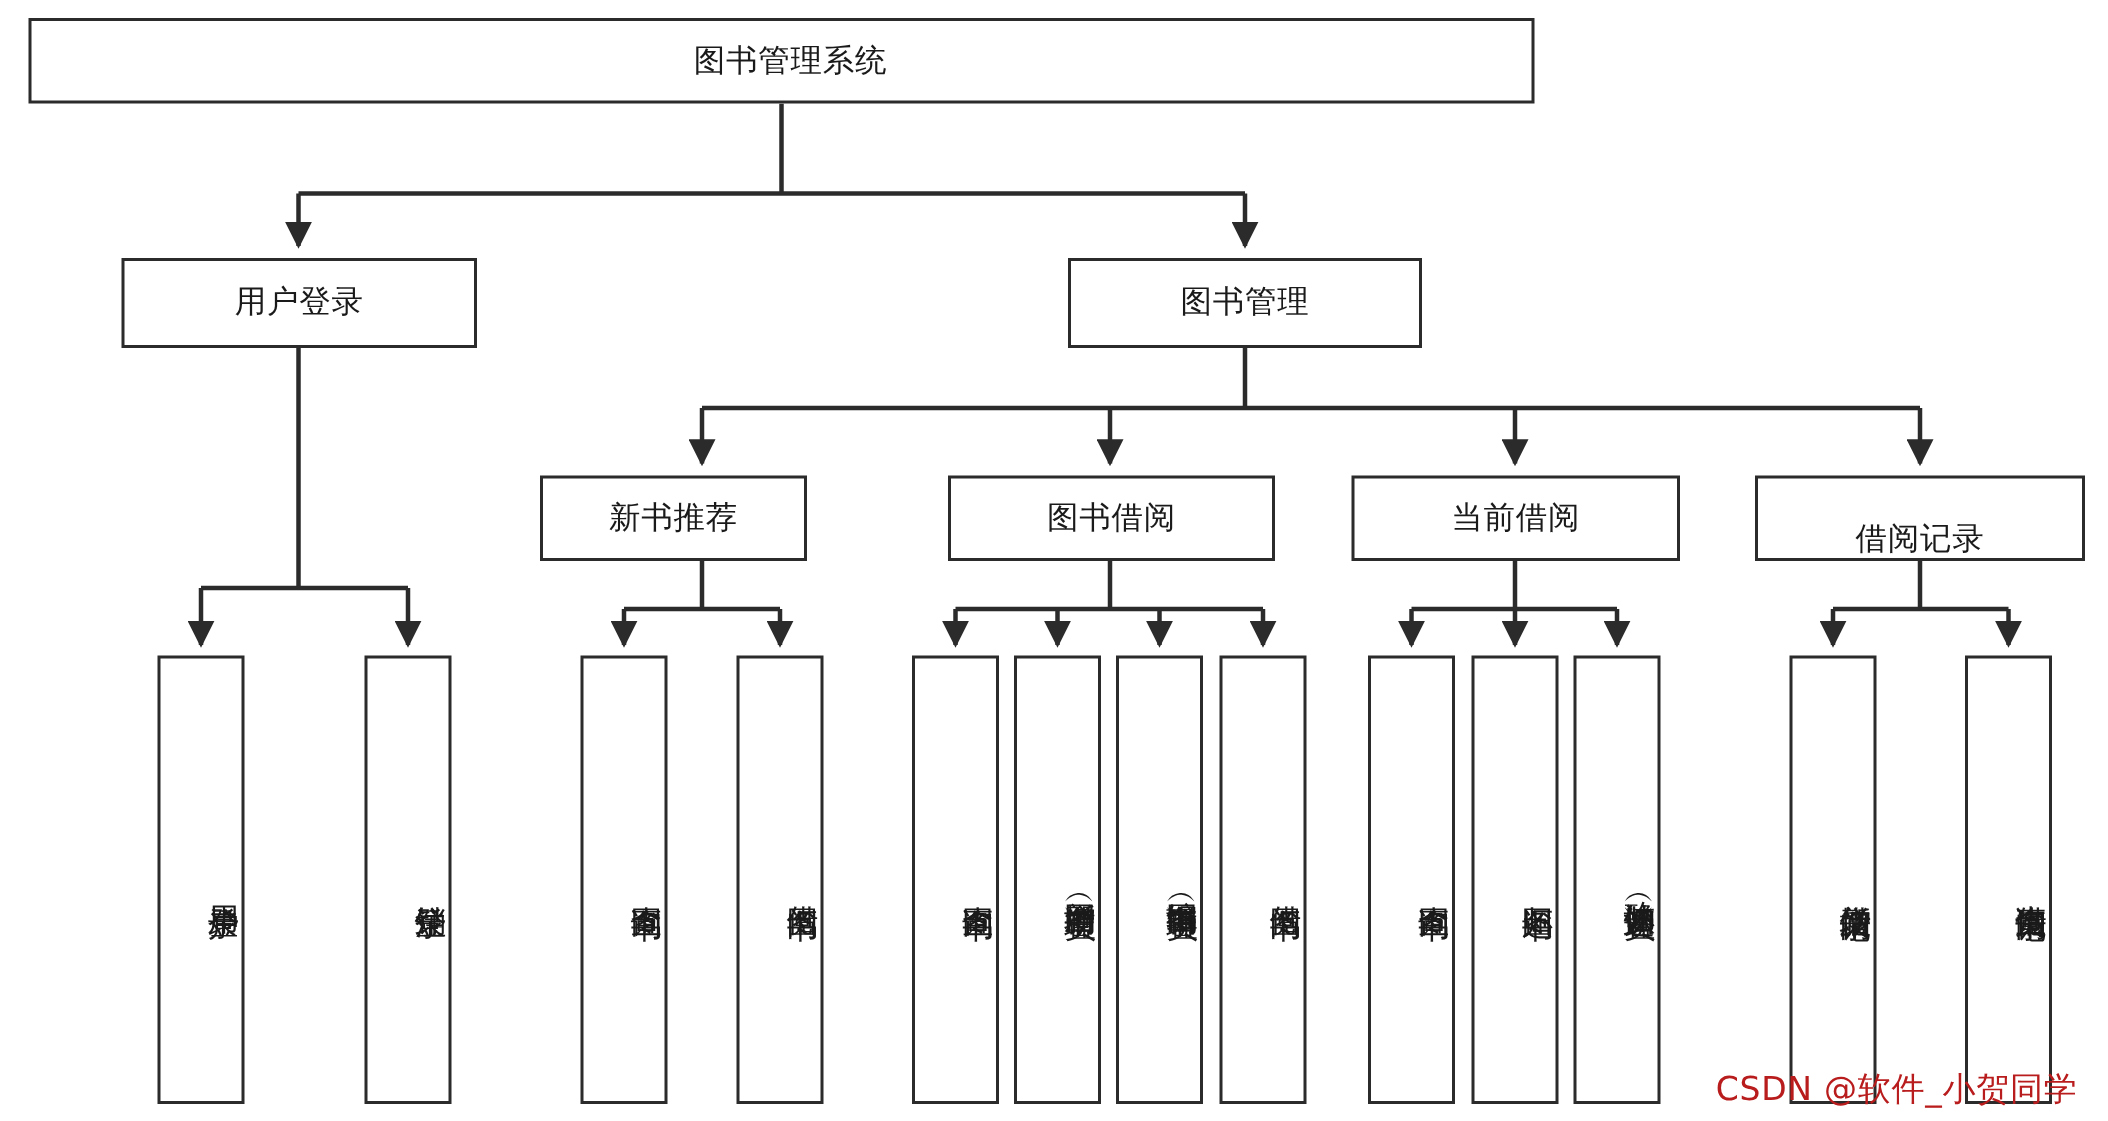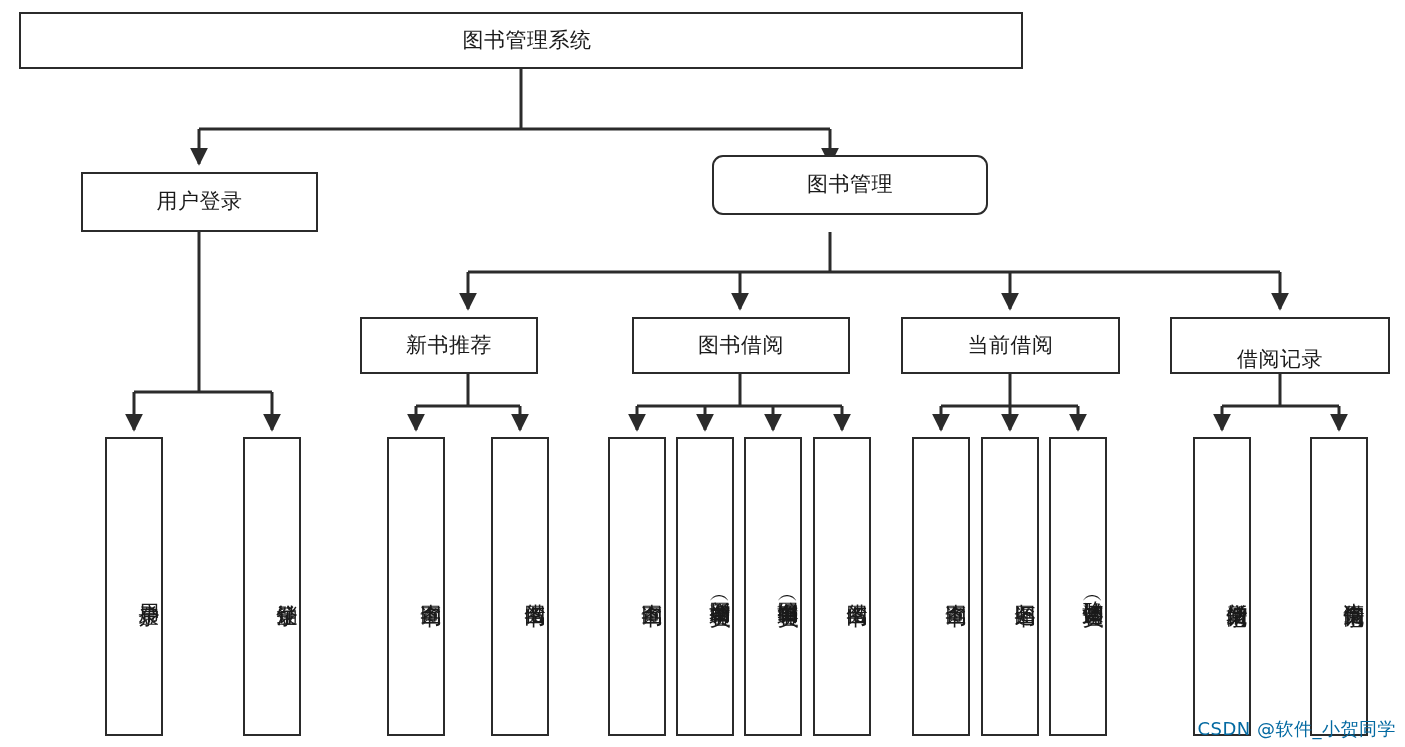--- a/index.html
+++ b/index.html
@@ -52,24 +52,24 @@
   }
   .node-v .vtext {
     writing-mode: vertical-rl;
     text-orientation: upright;
     -webkit-writing-mode: vertical-rl;
     display: block;
     max-height: 100%;
   }
   #watermark {
     position: absolute;
-    right: 9px;
+    right: 20px;
     bottom: 6px;
-    font-size: 18px;
-    color: #0369a1;
+    font-size: 22px;
+    color: #b91c1c;
     letter-spacing: 0.5px;
     z-index: 3;
     white-space: nowrap;
     pointer-events: none;
   }
 </style>
 </head>
 <body>
 
 <div id="canvas">
@@ -124,21 +124,21 @@
     </g>
   </svg>
 
   <div class="node node-h" style="left:19px; top:12px; width:1004px; height:57px;padding-left:12px;">
     <span>图书管理系统</span>
   </div>
 
   <div class="node node-h" style="left:81px; top:172px; width:237px; height:60px;">
     <span>用户登录</span>
   </div>
-  <div class="node node-h" style="left:712px; top:155px; width:276px; height:60px;border-radius:11px;">
+  <div class="node node-h" style="left:712px; top:172px; width:236px; height:60px;">
     <span>图书管理</span>
   </div>
 
   <div class="node node-h" style="left:360px; top:317px; width:178px; height:57px;">
     <span>新书推荐</span>
   </div>
   <div class="node node-h" style="left:632px; top:317px; width:218px; height:57px;">
     <span>图书借阅</span>
   </div>
   <div class="node node-h" style="left:901px; top:317px; width:219px; height:57px;">

